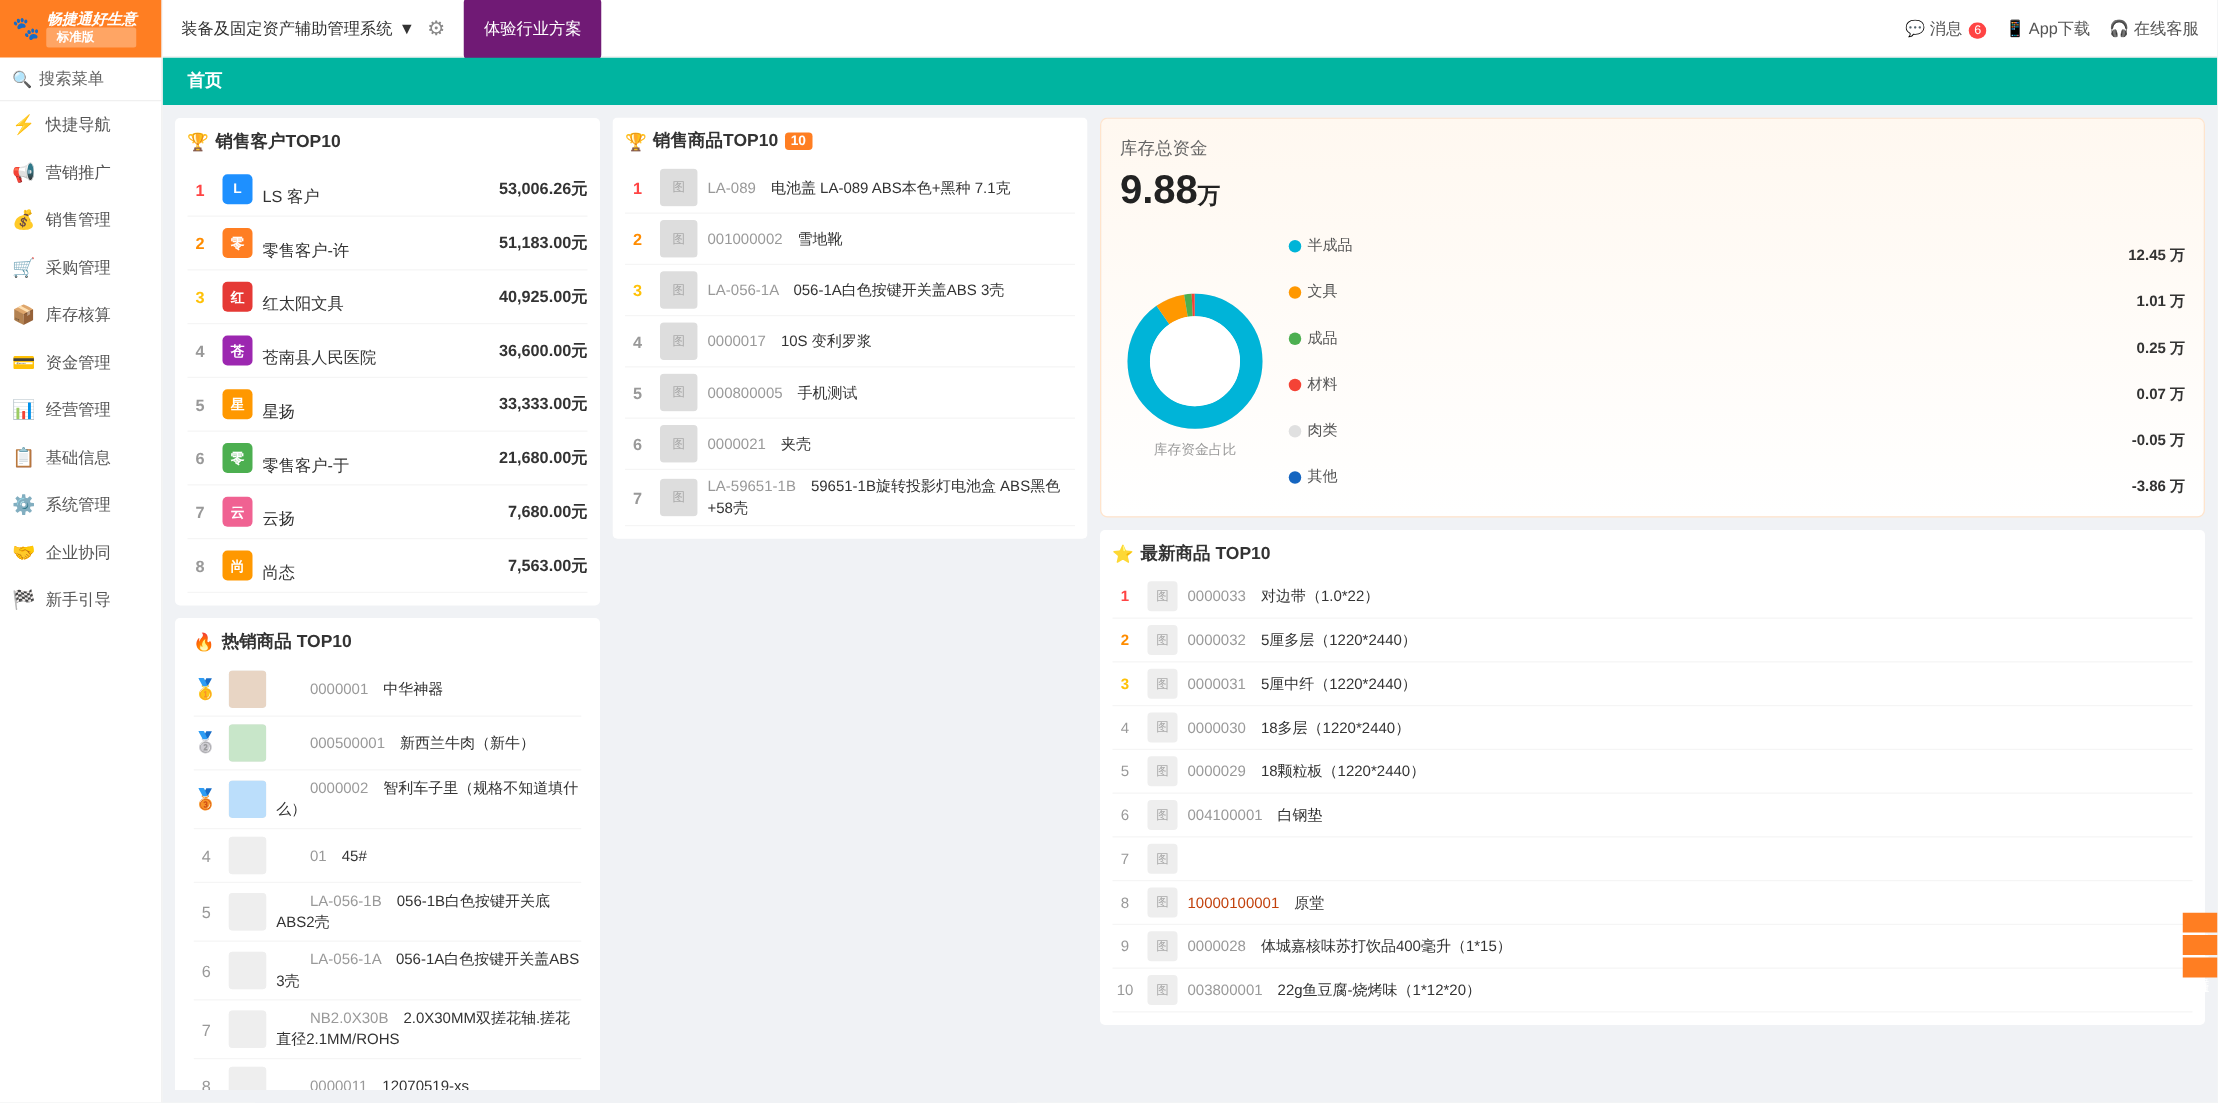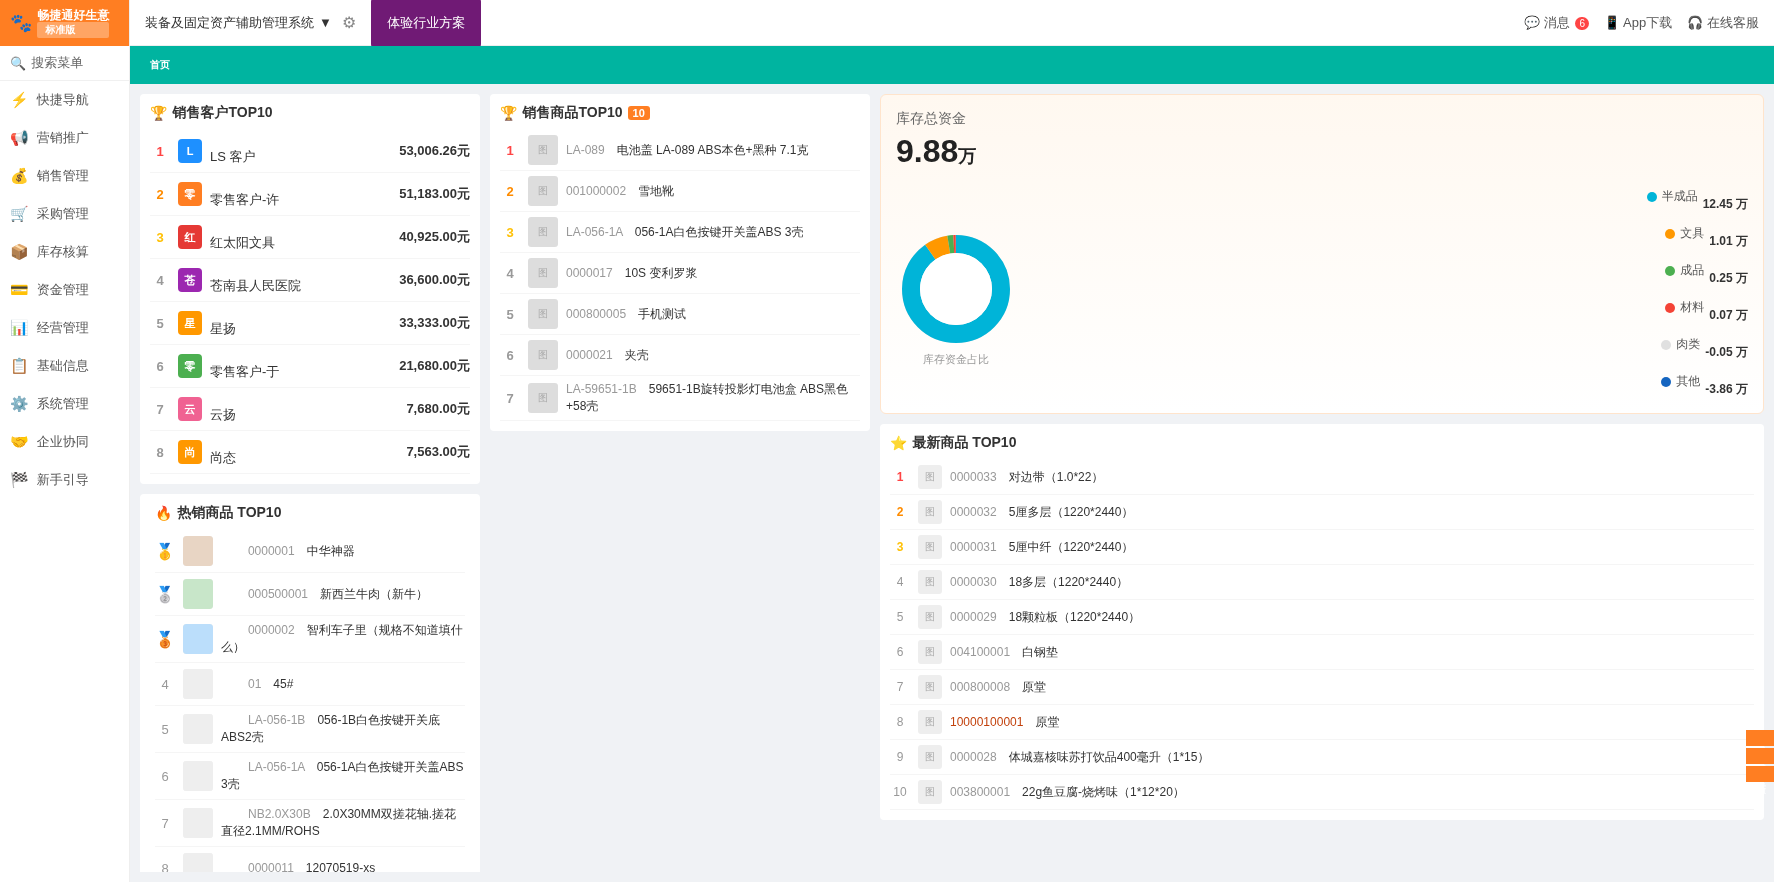--- a/index.html
+++ b/index.html
@@ -20,21 +20,21 @@
       padding: 8px 10px;
       color: #fff;
       font-size: 12px;
       font-weight: bold;
       display: flex;
       align-items: center;
       gap: 5px;
       height: 46px;
     }
     .logo-icon { font-size: 18px; }
-    .logo-text { line-height: 1.2; }
+    .logo-text { line-height: 1.2; font-style: italic; }
     .logo-sub { font-size: 10px; background: rgba(255,255,255,0.3); padding: 1px 8px; border-radius: 2px; }
     .sidebar-search {
       display: flex;
       align-items: center;
       padding: 8px 10px;
       gap: 5px;
       color: #666;
       cursor: pointer;
       font-size: 13px;
       border-bottom: 1px solid #f0f0f0;
@@ -112,21 +112,21 @@
     .page-header {
       background: #00b4a0;
       height: 38px;
       display: flex;
       align-items: center;
       padding: 0 20px;
       flex-shrink: 0;
     }
     .page-header-title {
       color: #fff;
-      font-size: 10px;
+      font-size: 14px;
       font-weight: bold;
     }
     
     .content-body {
       flex: 1;
       overflow-y: auto;
       display: flex;
       gap: 10px;
       padding: 10px;
       background: #f0f2f5;
@@ -254,21 +254,21 @@
     }
     .donut-label {
       position: absolute;
       bottom: -18px;
       left: 0;
       right: 0;
       text-align: center;
       font-size: 11px;
       color: #999;
     }
-    .legend { display: flex; flex-direction: column; gap: 4px; font-size: 12px; flex: 1; align-items: flex-end; }
+    .legend { display: flex; flex-direction: column; gap: 4px; font-size: 12px; flex: 1; }
     .legend-item { display: flex; align-items: center; gap: 5px; justify-content: space-between; }
     .legend-dot { width: 10px; height: 10px; border-radius: 50%; flex-shrink: 0; }
     .legend-name { flex: 1; color: #555; }
     .legend-val { color: #333; font-weight: bold; margin-top: 16px; }
     
     
     .latest-item {
       display: flex;
       align-items: center;
       padding: 5px 0;
@@ -733,21 +733,20 @@
               <div class="latest-info"><span style="color:#999">0000029</span>　18颗粒板（1220*2440）</div>
             </div>
             <div class="latest-item">
               <span class="latest-rank">6</span>
               <div class="latest-img">图</div>
               <div class="latest-info"><span style="color:#999">004100001</span>　白钢垫</div>
             </div>
             <div class="latest-item">
               <span class="latest-rank">7</span>
               <div class="latest-img">图</div>
-              <div class="latest-info"><span style="color:#999">000800008</span>　原堂</div>
             </div>
             <div class="latest-item">
               <span class="latest-rank">8</span>
               <div class="latest-img">图</div>
               <div class="latest-info"><span style="color:#c2410c">10000100001</span>　原堂</div>
             </div>
             <div class="latest-item">
               <span class="latest-rank">9</span>
               <div class="latest-img">图</div>
               <div class="latest-info"><span style="color:#999">0000028</span>　体城嘉核味苏打饮品400毫升（1*15）</div>

